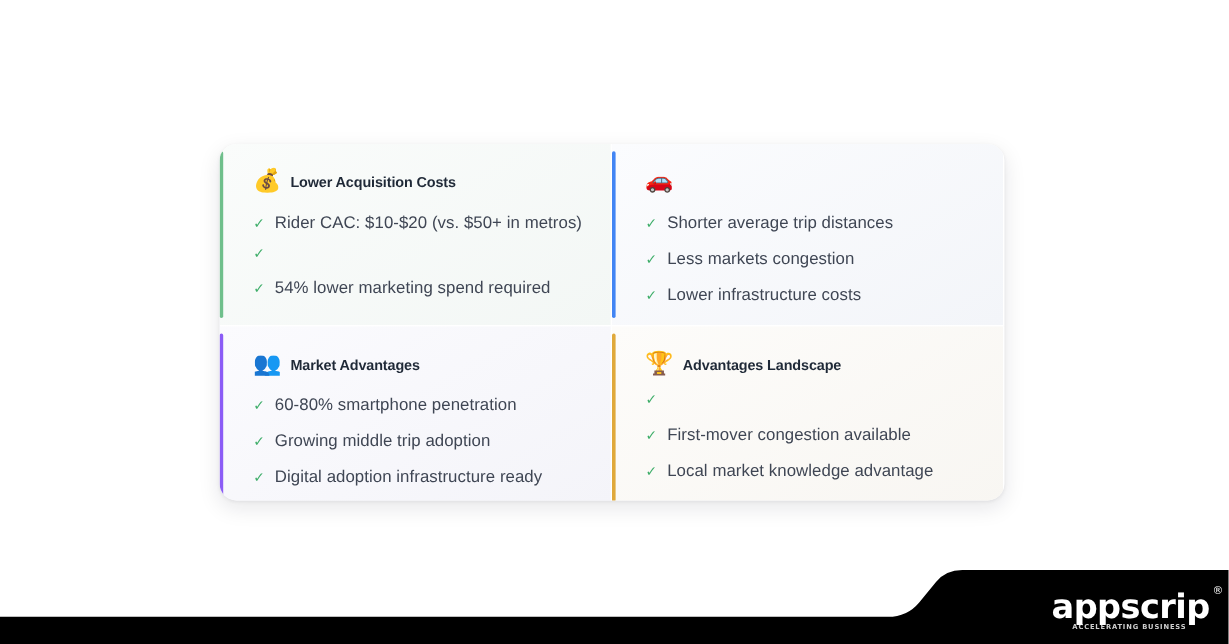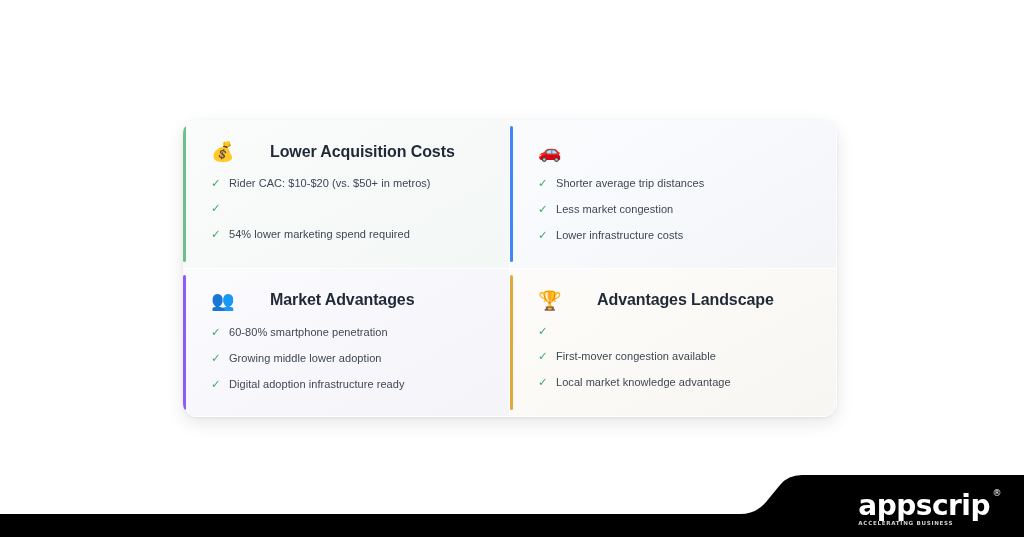--- a/index.html
+++ b/index.html
@@ -76,26 +76,25 @@
     padding-left: 6px;
   }
   .card-emoji {
     font-size: 19px;
     line-height: 1;
     width: 22px;
     text-align: center;
     flex: 0 0 auto;
   }
   .card-title {
-    font-size: 16px;
+    font-size: 12px;
     font-weight: bold;
     color: #1f2937;
     letter-spacing: -0.1px;
     white-space: nowrap;
-    margin-left: 28px;
   }
 
   .card-list {
     list-style: none;
     margin: 0;
     padding: 0 0 0 6px;
   }
   .card-list li {
     display: flex;
     align-items: baseline;
@@ -105,21 +104,21 @@
   .card-list li:last-child { margin-bottom: 0; }
 
   .check-icon {
     color: #3fae6a;
     font-size: 11.5px;
     line-height: 1;
     flex: 0 0 auto;
     width: 10px;
   }
   .item-text {
-    font-size: 11px;
+    font-size: 14px;
     color: #3f4654;
     line-height: 1.2;
     letter-spacing: 0.05px;
   }
 
   
   .footer {
     position: absolute;
     left: 0;
     bottom: 0;
@@ -129,23 +128,23 @@
   }
   .footer-shape {
     position: absolute;
     left: 0;
     bottom: 0;
     width: 100%;
     height: 100%;
   }
   .brand {
     position: absolute;
-    right: 34px;
+    right: 16px;
     bottom: 10px;
-    text-align: left;
+    text-align: center;
     line-height: 1;
   }
   .brand-name {
     font-family: "DejaVu Sans", sans-serif;
     font-size: 28px;
     font-weight: bold;
     color: #ffffff;
     letter-spacing: -0.5px;
     position: relative;
     display: inline-block;
@@ -199,42 +198,42 @@
       <div class="card-head">
         <span class="card-emoji">🚗</span>
       </div>
       <ul class="card-list">
         <li>
           <span class="check-icon">✓</span>
           <span class="item-text">Shorter average trip distances</span>
         </li>
         <li>
           <span class="check-icon">✓</span>
-          <span class="item-text">Less market congestion</span>
+          <span class="item-text">Less markets congestion</span>
         </li>
         <li>
           <span class="check-icon">✓</span>
           <span class="item-text">Lower infrastructure costs</span>
         </li>
       </ul>
     </div>
 
     <div class="card c3" style="--accent: #8b5cf6;">
       <div class="card-head">
         <span class="card-emoji">👥</span>
         <span class="card-title">Market Advantages</span>
       </div>
       <ul class="card-list">
         <li>
           <span class="check-icon">✓</span>
           <span class="item-text">60-80% smartphone penetration</span>
         </li>
         <li>
           <span class="check-icon">✓</span>
-          <span class="item-text">Growing middle lower adoption</span>
+          <span class="item-text">Growing middle trip adoption</span>
         </li>
         <li>
           <span class="check-icon">✓</span>
           <span class="item-text">Digital adoption infrastructure ready</span>
         </li>
       </ul>
     </div>
 
     <div class="card c4" style="--accent: #e0a93b;">
       <div class="card-head">

